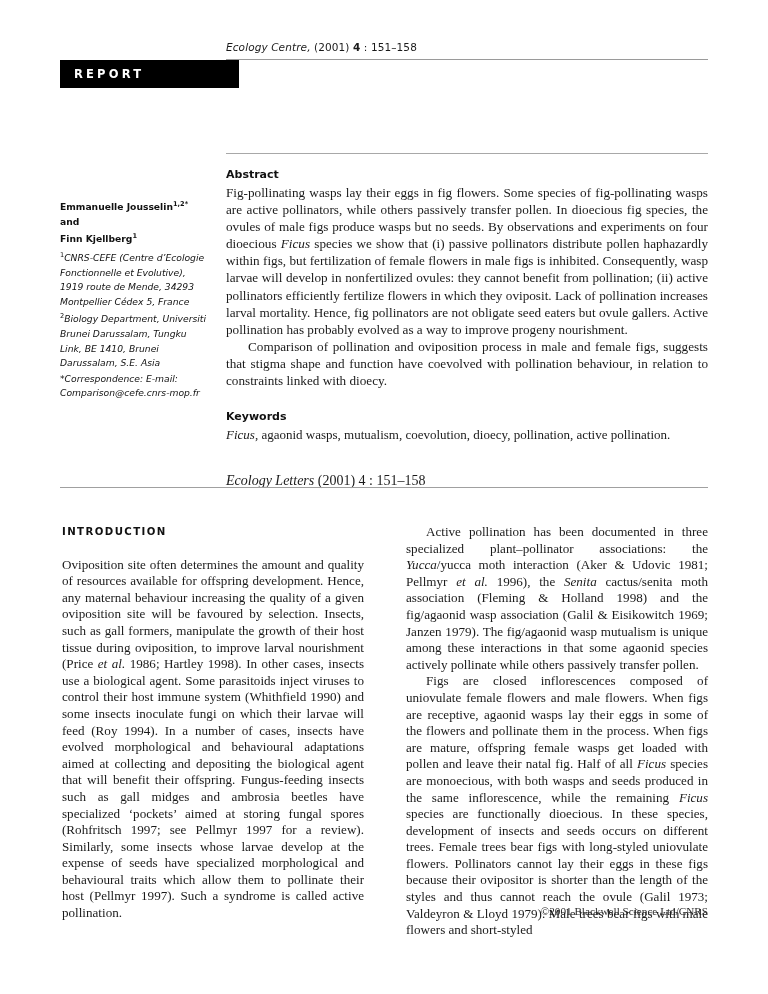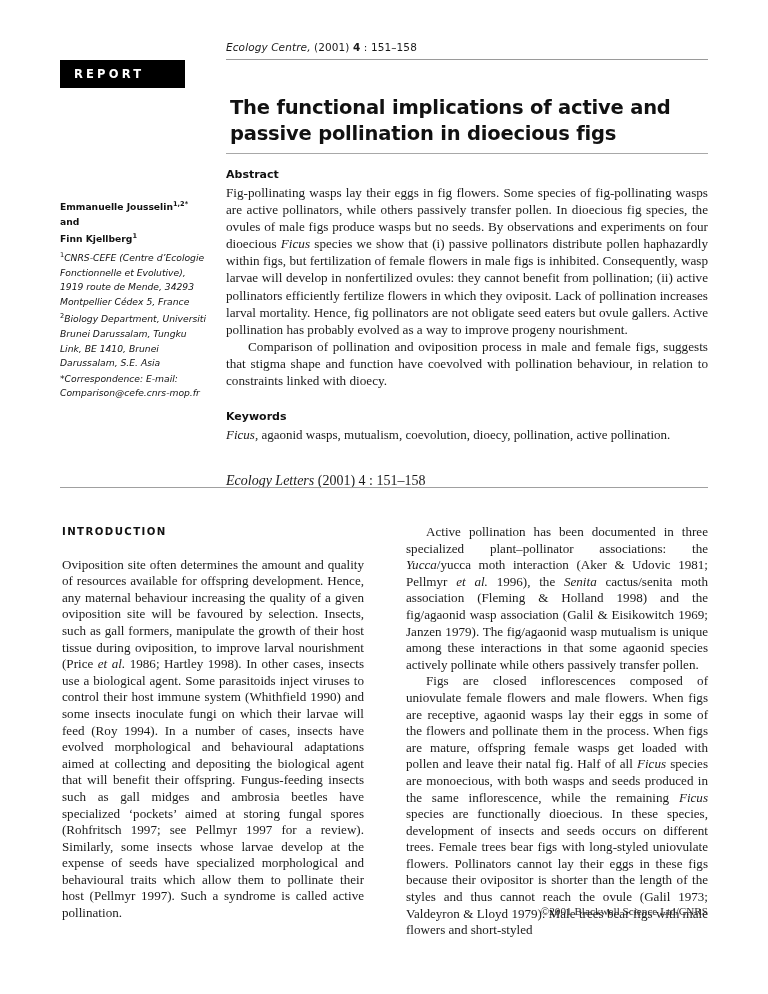--- a/index.html
+++ b/index.html
@@ -43,21 +43,21 @@
     top: 59px;
     width: 482px;
     height: 1px;
     background: #9a9a9a;
   }
 
   .report-badge {
     position: absolute;
     left: 60px;
     top: 60px;
-    width: 125px;
+    width: 179px;
     height: 28px;
     background: #000000;
     color: #ffffff;
     font-family: "DejaVu Sans", sans-serif;
     font-weight: bold;
     font-size: 11.5px;
     letter-spacing: 3.2px;
     display: flex;
     align-items: center;
     padding-left: 14px;
@@ -214,21 +214,20 @@
 <div class="page">
 
   <div class="journal-line">
     <span class="ital">Ecology Centre,</span><span> (2001) </span><span class="bold">4</span><span> : 151–158</span>
   </div>
 
   <div class="rule-top"></div>
 
   <div class="report-badge">REPORT</div>
 
-  <h1 class="article-title">The functional implications of active and passive pollination in dioecious figs</h1>
 
   <div class="rule-abstract"></div>
 
   <div class="author-block">
     <p class="author-names">
       <span>Emmanuelle Jousselin</span><sup>1,2*</sup><span> and</span><br>
       <span>Finn Kjellberg</span><sup>1</sup>
     </p>
     <p class="affil"><sup>1</sup><span>CNRS-CEFE (Centre d’Ecologie Fonctionnelle et Evolutive), 1919 route de Mende, 34293 Montpellier Cédex 5, France</span></p>
     <p class="affil"><sup>2</sup><span>Biology Department, Universiti Brunei Darussalam, Tungku Link, BE 1410, Brunei Darussalam, S.E. Asia</span></p>

